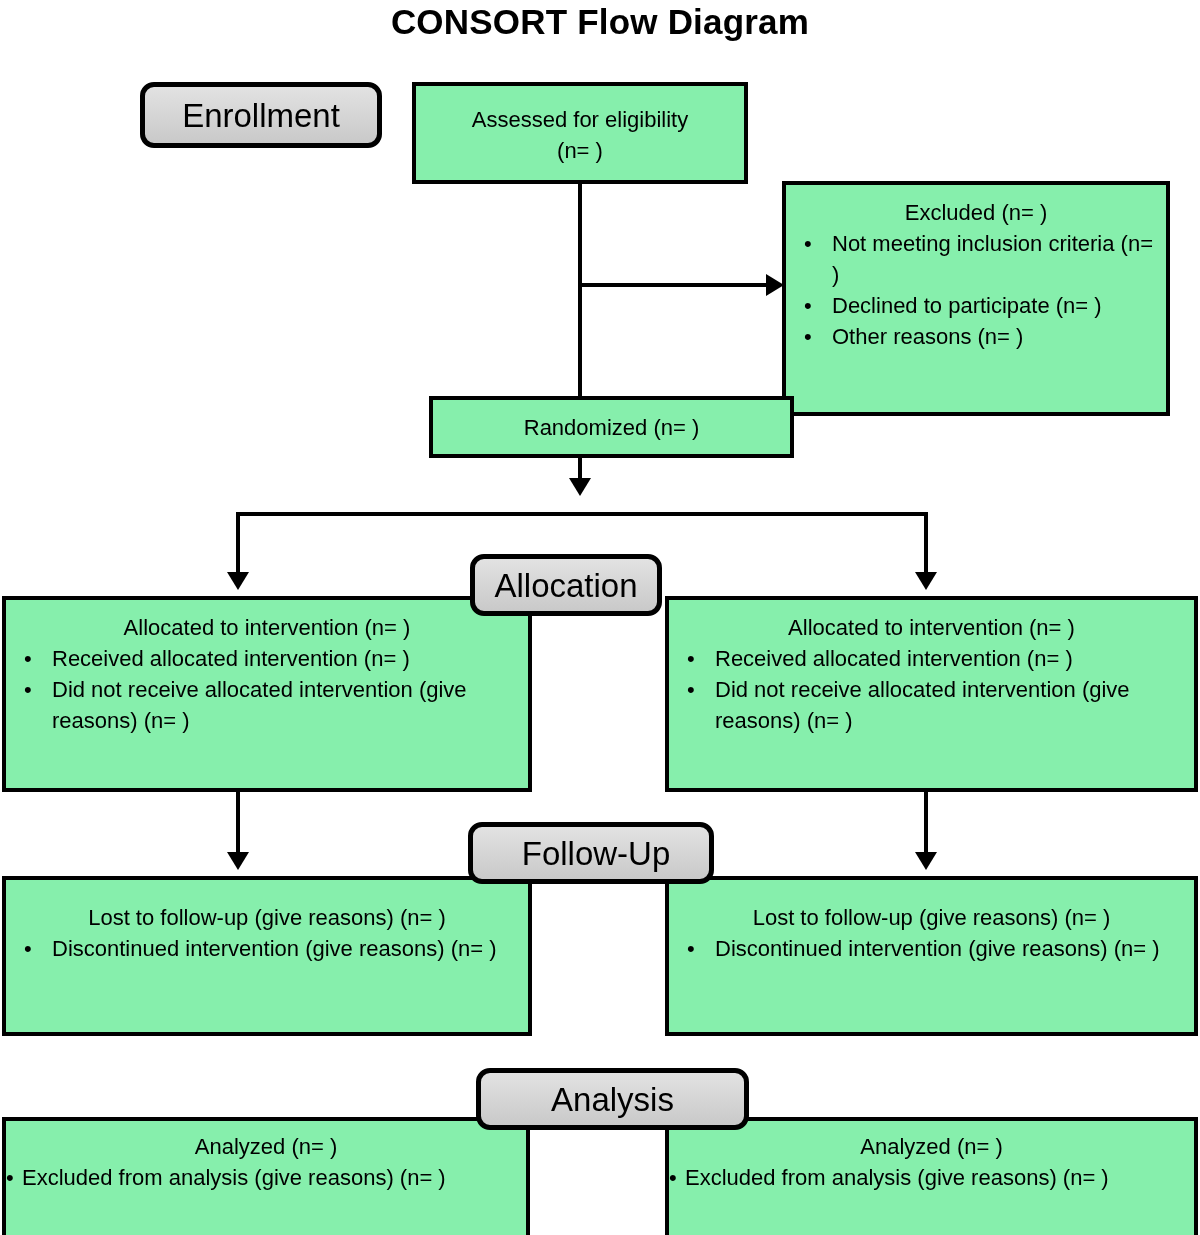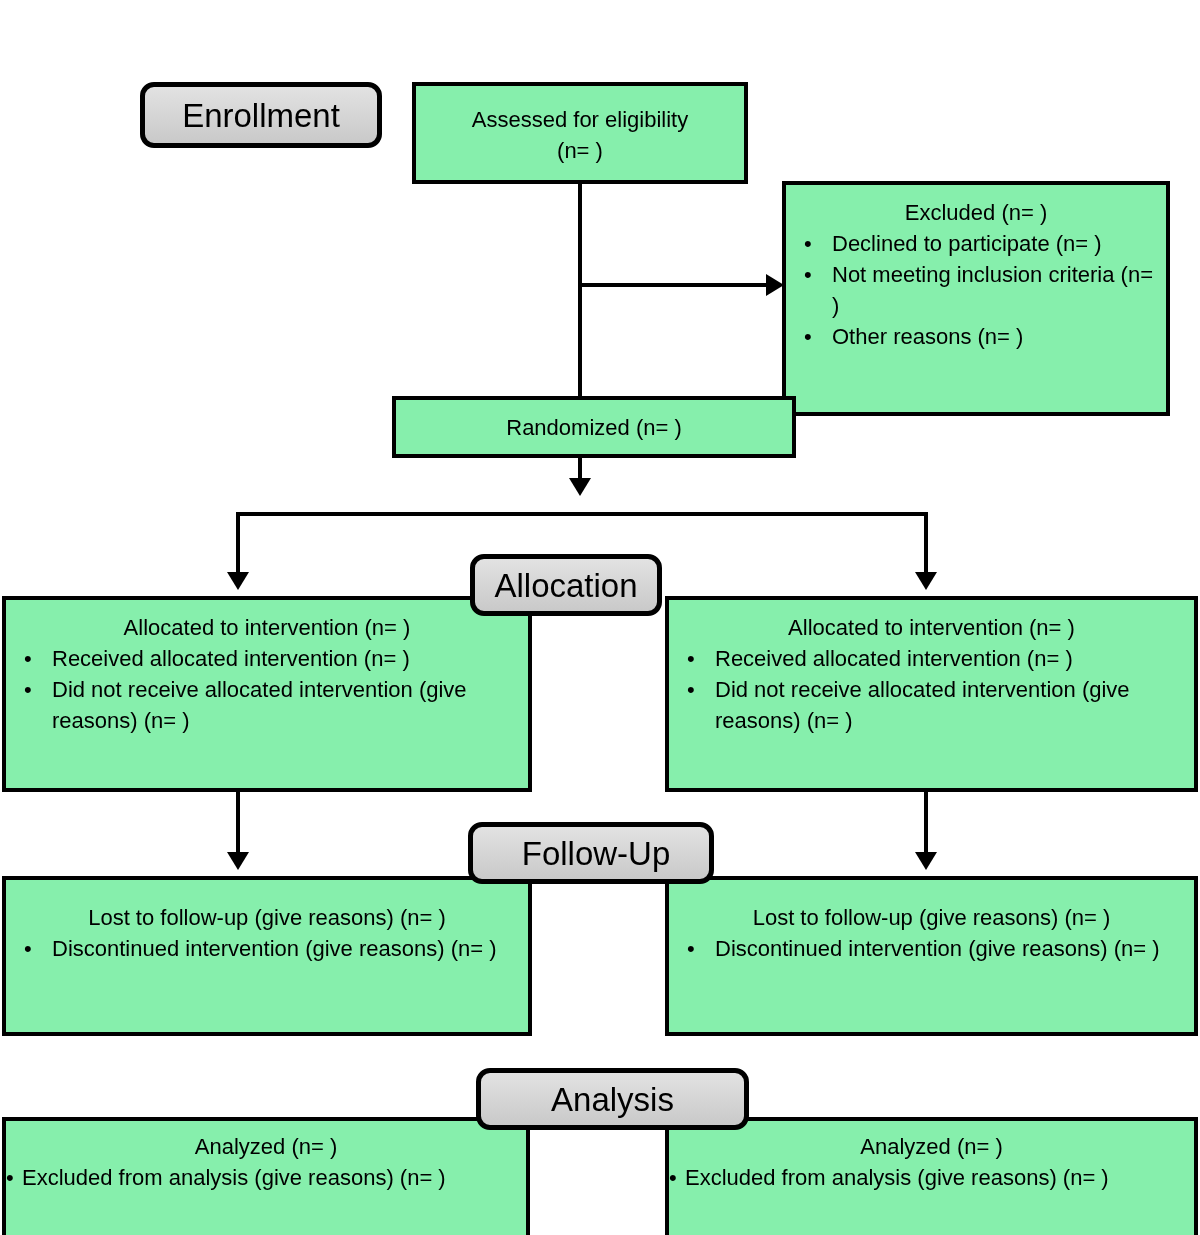--- a/index.html
+++ b/index.html
@@ -112,47 +112,48 @@
     border-bottom: 11px solid transparent;
     border-left: 18px solid #000000;
     z-index: 2;
   }
 </style>
 </head>
 <body>
 
 <div id="canvas">
 
+  <div class="title">CONSORT Flow Diagram</div>
 
   <div class="badge" style="left:140px; top:82px; width:242px; height:66px;">
     <span>Enrollment</span>
   </div>
 
   <div class="box" style="left:412px; top:82px; width:336px; height:102px;">
     <div class="center pad" style="margin-top:18px;">
       <div>Assessed for eligibility</div>
       <div>(n= )</div>
     </div>
   </div>
 
   <div class="vline" style="left:578px; top:184px; height:212px;"></div>
 
   <div class="hline" style="left:578px; top:283px; width:192px;"></div>
   <div class="arrow-right" style="left:766px; top:274px;"></div>
 
   <div class="box" style="left:782px; top:181px; width:388px; height:235px;">
     <div class="center" style="margin-top:12px;">Excluded  (n= )</div>
     <ul class="bul">
+      <li>Not meeting inclusion criteria (n= )</li>
       <li>Declined to participate (n= )</li>
-      <li>Not meeting inclusion criteria (n= )</li>
       <li>Other reasons (n= )</li>
     </ul>
   </div>
 
-  <div class="box" style="left:392px; top:396px; width:404px; height:62px;">
+  <div class="box" style="left:429px; top:396px; width:365px; height:62px;">
     <div class="center" style="margin-top:12px;">Randomized (n= )</div>
   </div>
 
   <div class="vline" style="left:578px; top:458px; height:22px;"></div>
   <div class="arrow-down" style="left:569px; top:478px;"></div>
 
   <div class="hline" style="left:236px; top:512px; width:692px;"></div>
 
   <div class="vline" style="left:236px; top:512px; height:62px;"></div>
   <div class="arrow-down" style="left:227px; top:572px;"></div>

